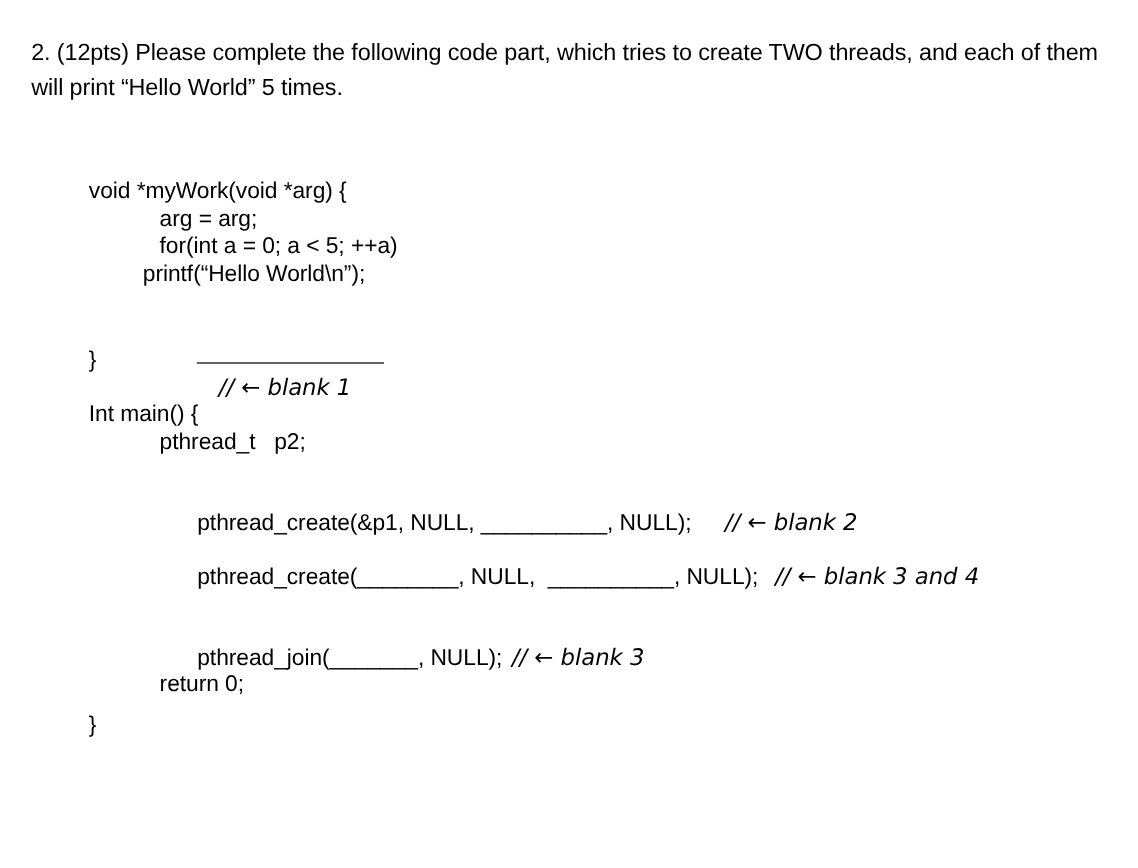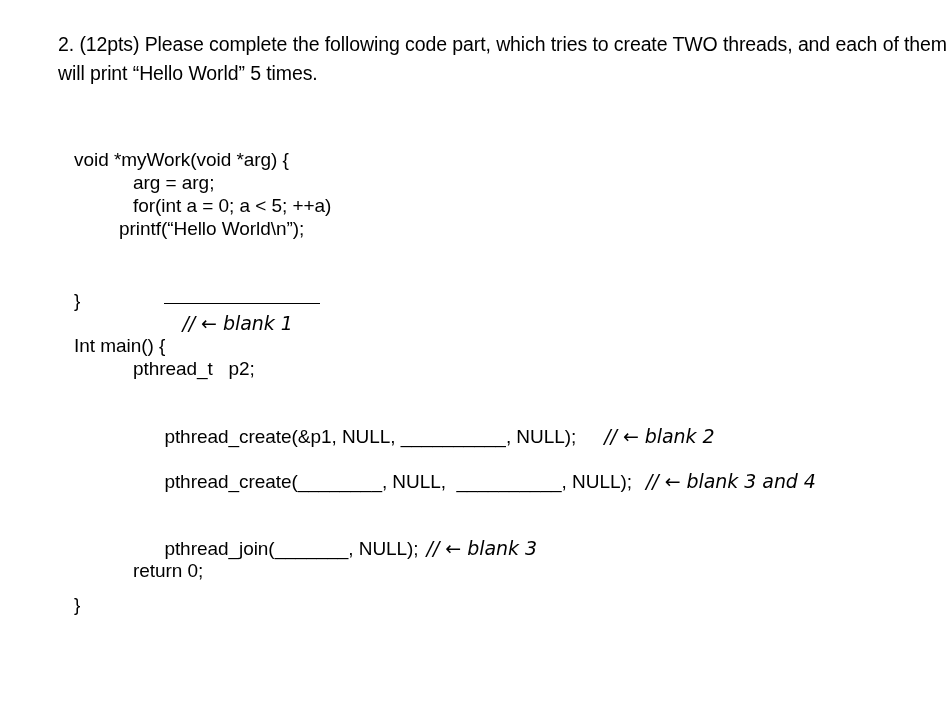--- a/index.html
+++ b/index.html
@@ -29,21 +29,20 @@
   
   .question {
     position: absolute;
     left: 26px;
     top: 30px;
     width: 890px;
     font-size: 19.5px;
     line-height: 29px;
     letter-spacing: -0.1px;
     white-space: pre-wrap;
-    margin-left: 32px;
   }
 
   
   .code {
     position: absolute;
     left: 0;
     top: 148px;
     width: 948px;
     font-size: 19px;
     line-height: 23px;

